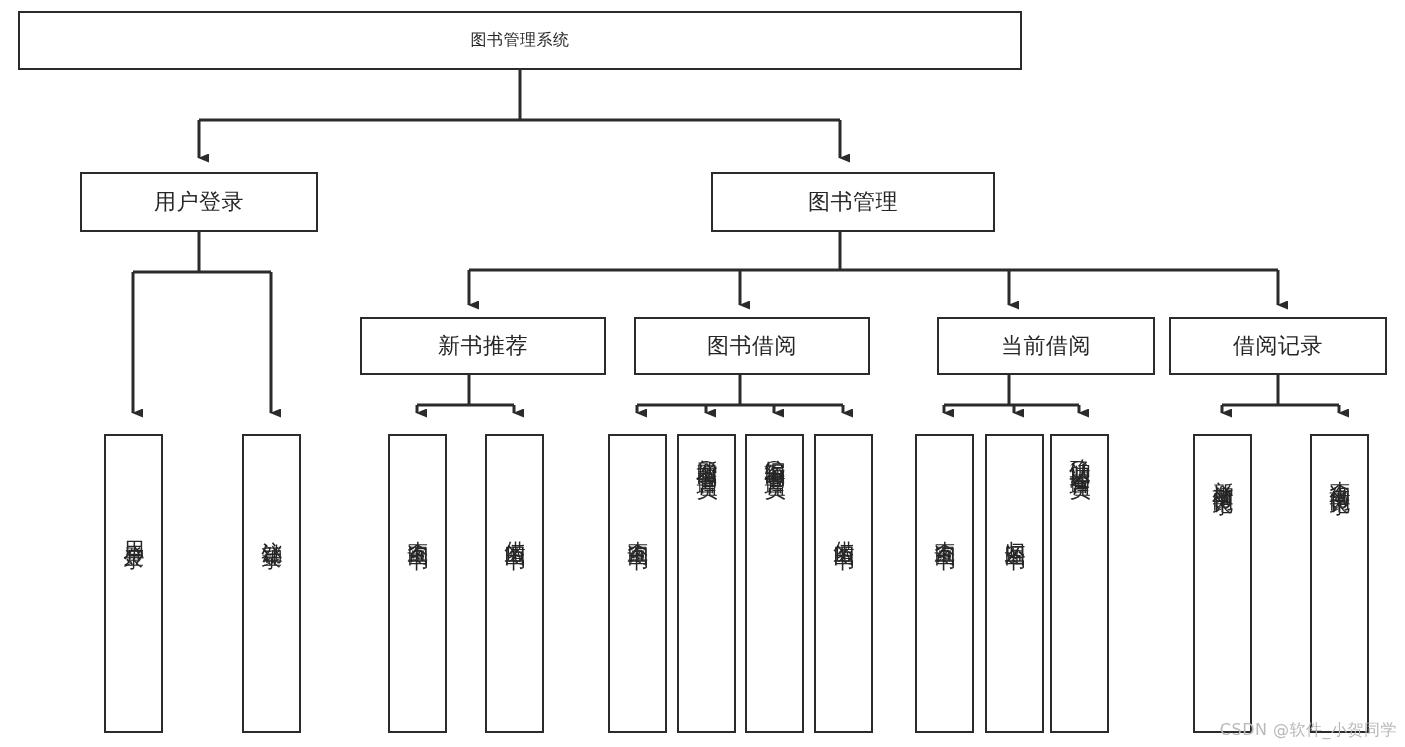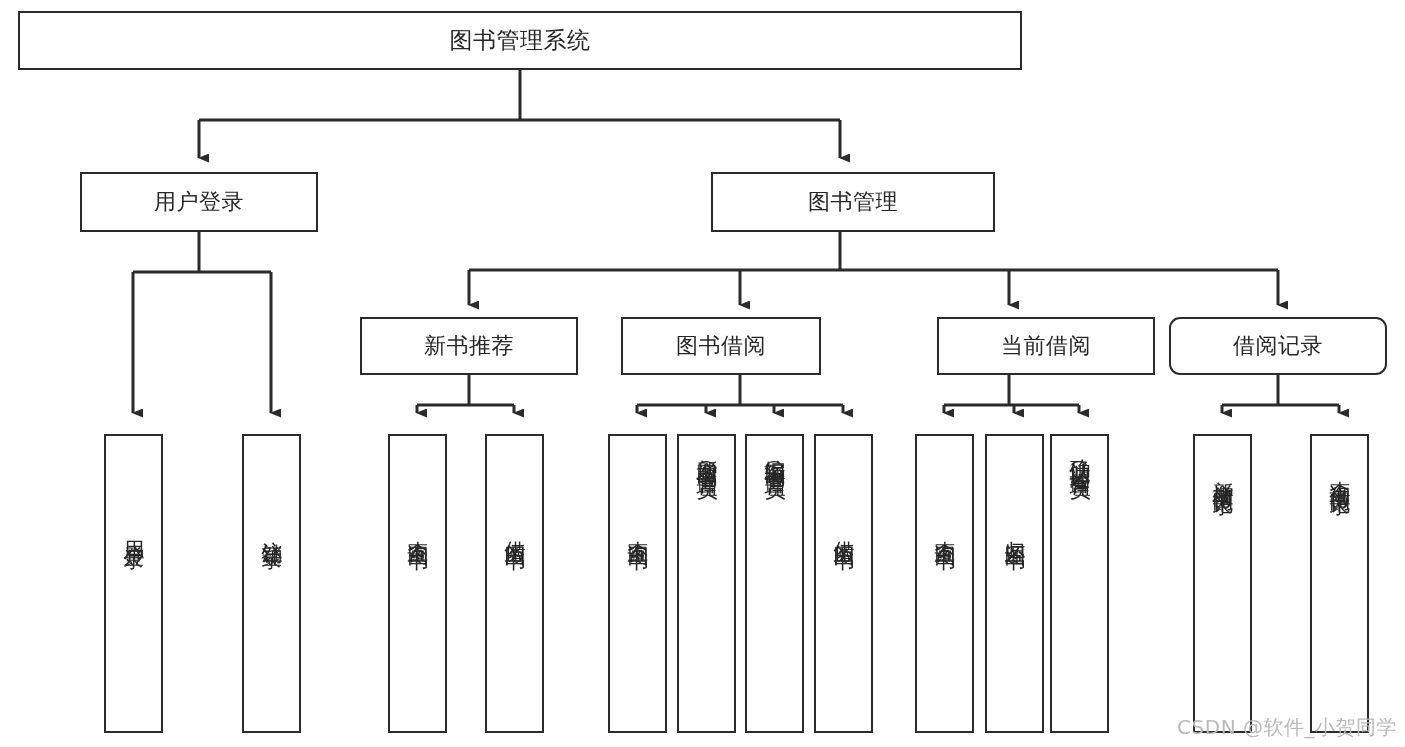--- a/index.html
+++ b/index.html
@@ -40,21 +40,21 @@
     display: block;
     text-align: center;
     line-height: 1.14;
     letter-spacing: 0.5px;
   }
   
   .node.horiz .label {
     writing-mode: horizontal-tb;
     font-size: 22px;
   }
-  .node.root .label { font-size: 23px; }
+  .node.root .label { font-size: 16px; }
   
   .node.vert {
     align-items: flex-start;
     padding-top: 0;
   }
   .node.vert .label {
     writing-mode: vertical-rl;
     text-orientation: upright;
     font-size: 21px;
     line-height: 1.0;
@@ -62,21 +62,21 @@
     margin: 0 auto;
   }
   .node.vert.mid .label { margin-top: 88px; }
   .node.vert.top .label { margin-top: 6px; }
   .node.vert.topmid .label { margin-top: 28px; }
 
   #watermark {
     position: absolute;
     right: 8px;
     bottom: 6px;
-    font-size: 20px;
+    font-size: 16px;
     color: #b9b9b9;
     letter-spacing: 0.5px;
     z-index: 5;
     white-space: nowrap;
   }
 </style>
 </head>
 <body>
 
 <div id="diagram-root">
@@ -135,30 +135,30 @@
     <span class="label">图书管理系统</span>
   </div>
 
   <div class="node horiz" style="left:80px; top:172px; width:238px; height:60px;">
     <span class="label">用户登录</span>
   </div>
   <div class="node horiz" style="left:711px; top:172px; width:284px; height:60px;">
     <span class="label">图书管理</span>
   </div>
 
-  <div class="node horiz" style="left:360px; top:317px; width:218px; height:58px;">
+  <div class="node horiz" style="left:360px; top:317px; width:246px; height:58px;">
     <span class="label">新书推荐</span>
   </div>
-  <div class="node horiz" style="left:621px; top:317px; width:200px; height:58px;">
+  <div class="node horiz" style="left:634px; top:317px; width:236px; height:58px;">
     <span class="label">图书借阅</span>
   </div>
   <div class="node horiz" style="left:937px; top:317px; width:218px; height:58px;">
     <span class="label">当前借阅</span>
   </div>
-  <div class="node horiz" style="left:1169px; top:317px; width:218px; height:58px;border-radius:11px;">
+  <div class="node horiz" style="left:1169px; top:317px; width:218px; height:58px;">
     <span class="label">借阅记录</span>
   </div>
 
   <div class="node vert mid" style="left:104px; top:434px; width:59px; height:299px;">
     <span class="label">用户登录</span>
   </div>
   <div class="node vert mid" style="left:242px; top:434px; width:59px; height:299px;">
     <span class="label">注销登录</span>
   </div>
 

